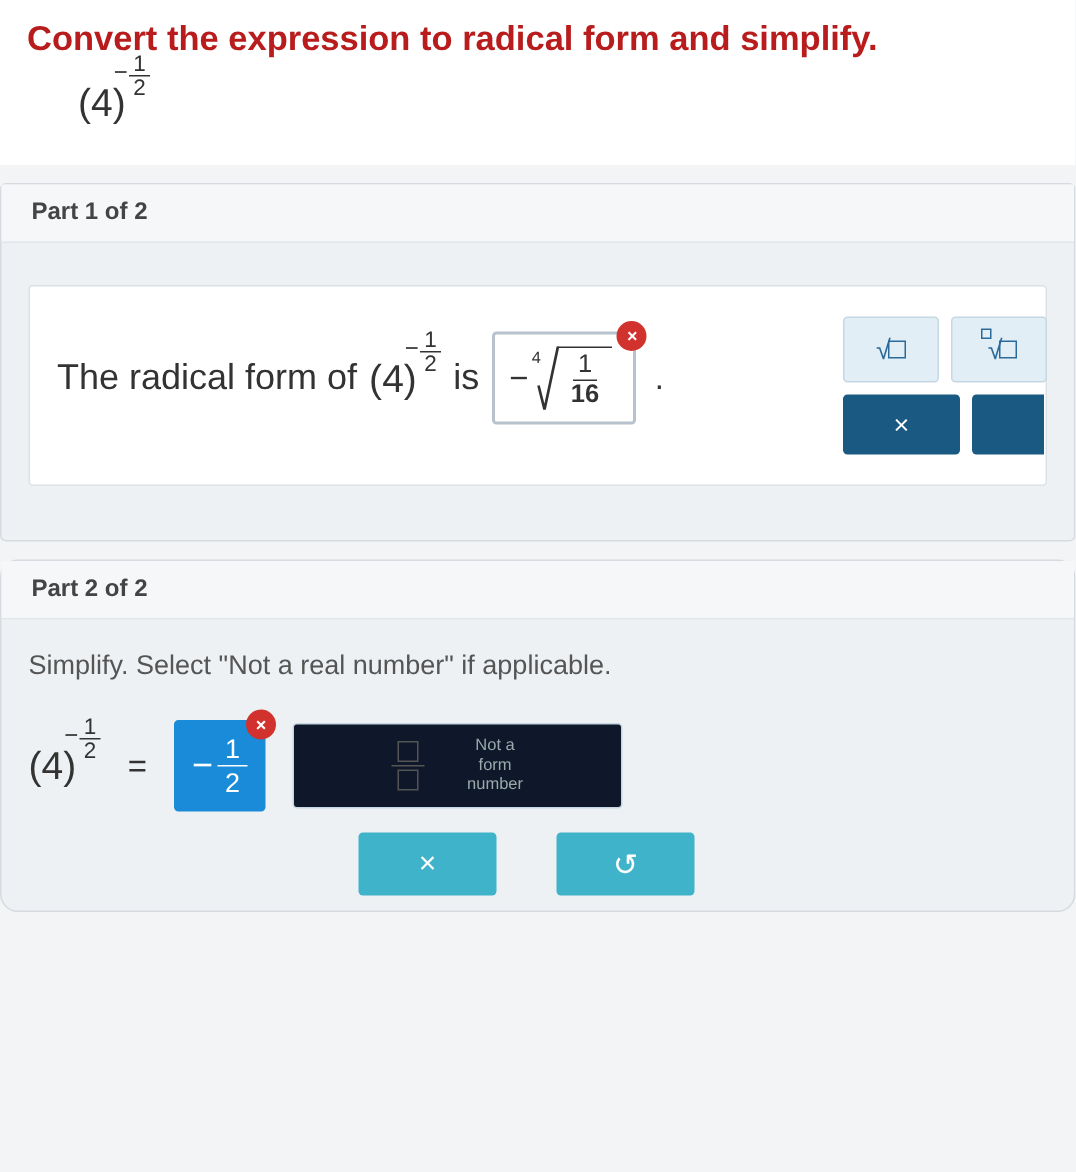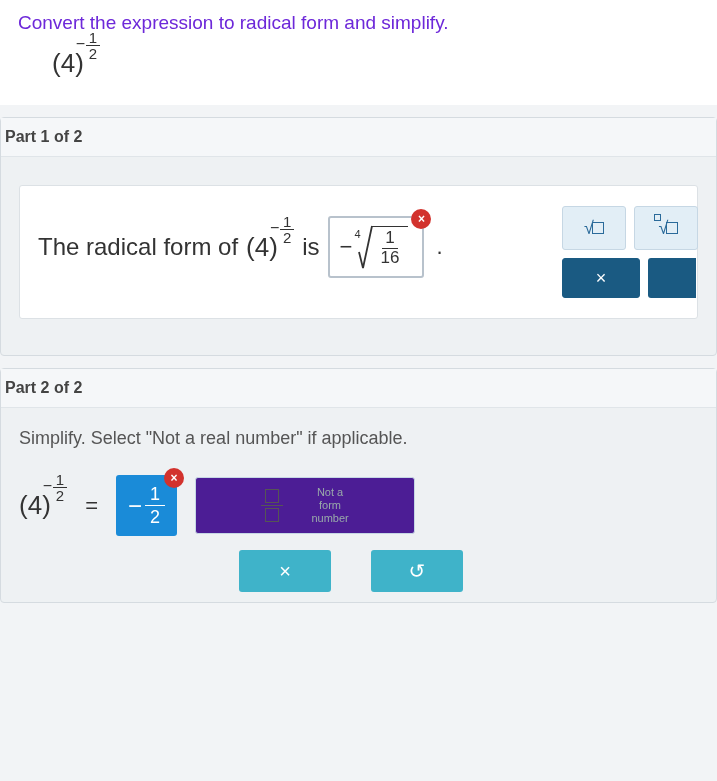--- a/index.html
+++ b/index.html
@@ -9,23 +9,23 @@
     width: 717px;
     height: 781px;
     overflow: hidden;
     color: #333;
   }
   .header-area {
     background: #fff;
     padding: 12px 18px 18px 18px;
   }
   .instruction {
-    font-weight: normal;
-    font-size: 19px;
-    color: #6d28d9;
+    font-weight: bold;
+    font-size: 23px;
+    color: #b91c1c;
   }
   .main-expr {
     margin: 14px 0 8px 34px;
     display: flex;
     align-items: flex-end;
     font-size: 24px;
   }
   .paren { font-size: 26px; }
   .base-num { font-size: 26px; }
   .sup-frac {
@@ -43,21 +43,21 @@
   .sup-frac .bot { padding: 0 3px; }
 
   .part-panel {
     background: #eef1f3;
     margin: 12px 0 0 0;
     border: 1px solid #d5dbe0;
     border-radius: 4px;
   }
   .part-header {
     background: #f5f7f9;
-    padding: 10px 4px;
+    padding: 10px 20px;
     border-bottom: 1px solid #e0e5e9;
     font-size: 16px;
     font-weight: bold;
     color: #444;
   }
   .part-body {
     padding: 28px 18px 36px 18px;
     position: relative;
   }
   .body-inner {
@@ -127,21 +127,21 @@
     display: inline-flex;
     flex-direction: column;
     align-items: center;
     font-size: 17px;
     line-height: 1.1;
     border-top: 1.8px solid #333;
     padding: 2px 6px 0 6px;
     margin-left: -2px;
   }
   .radicand-frac .t { border-bottom: 1.5px solid #333; padding: 0 3px; }
-  .radicand-frac .b { padding: 0 3px; }
+  .radicand-frac .b { padding: 0 3px; font-weight: bold; }
 
   .dot { font-size: 22px; margin-left: 4px; }
 
   
   .tool-palette {
     position: absolute;
     right: -1px;
     top: 20px;
     display: flex;
     flex-direction: column;
@@ -189,21 +189,21 @@
     align-items: center;
     line-height: 1;
   }
   .frac-vert .ft { border-bottom: 1.8px solid currentColor; padding: 2px 5px; font-size: 18px;}
   .frac-vert .fb { padding: 2px 5px; font-size: 18px;}
 
   .neg-big { font-size: 24px; margin-right: 3px; }
 
   .hint-panel {
     border: 1px solid #c6d7e4;
-    background: #4c1d95;
+    background: #0f172a;
     border-radius: 3px;
     padding: 8px 6px;
     display: flex;
     gap: 28px;
     align-items: center;
     justify-content: center;
     width: 220px;
   }
   .frac-placeholder {
     display: inline-flex;
@@ -321,21 +321,21 @@
             <span>×</span>
           </div>
           <div style="width:48px;height:40px;background:#1a5a82;border-radius:3px 0 0 3px;"></div>
         </div>
       </div>
 
     </div>
   </div>
 </div>
 
-<div class="part-panel" style="">
+<div class="part-panel" style="border-radius:12px;">
   <div class="part-header">Part 2 of 2</div>
   <div class="part-body" style="padding:20px 18px 10px 18px;">
     <div>
 
       <div class="simplify-instr">Simplify. Select "Not a real number" if applicable.</div>
 
       <div class="p2-row">
 
         <span class="inline-expr">
           <span class="paren">(</span>

